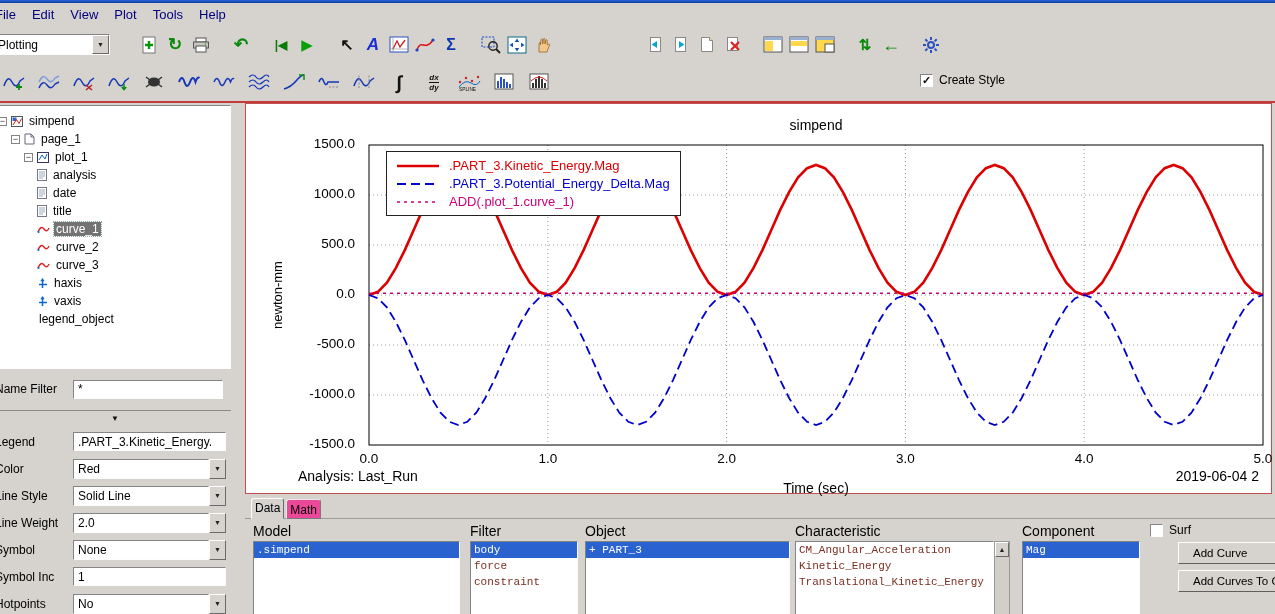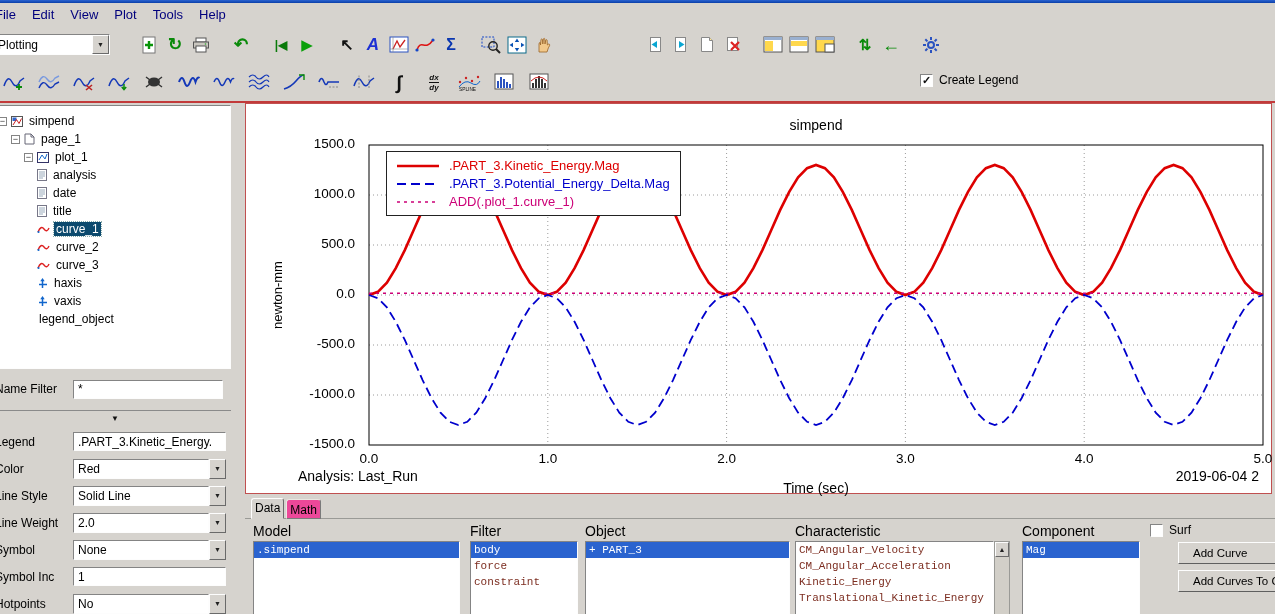--- a/index.html
+++ b/index.html
@@ -32,21 +32,21 @@
 .main{display:flex;height:507px}
 .left-panel{width:238px;flex:none;padding-top:2px}
 .tree{background:#fff;border:1px solid;border-color:#848484 #fdfdfd #fdfdfd #848484;height:264px;
   padding-top:6px;font-size:12px;overflow:hidden}
 .trow{display:flex;align-items:center;height:18px;white-space:nowrap;cursor:default}
 .expander{width:9px;height:9px;border:1px solid #848484;background:#fff;font-size:9px;line-height:7px;
   text-align:center;margin-right:4px;flex:none;color:#333}
 .expander::after{content:"−"}
 .ticon{margin-right:4px;display:inline-flex;flex:none}
 .tlabel{padding:0 2px}
-.tsel .tlabel{background:#0c4a6e;color:#fff;outline:1px dotted #8aa}
+.tsel .tlabel{background:#737373;color:#fff;outline:1px dotted #8aa}
 .filter-row{display:flex;align-items:center;margin-top:9px;height:22px}
 .plabel{width:80px;font-size:12px;padding-left:2px;flex:none}
 .tfield{width:150px;height:19px;border:1px solid;border-color:#848484 #fdfdfd #fdfdfd #848484;background:#fff;
   font:12px "Liberation Sans",sans-serif;padding:0 4px}
 .splitter{margin-top:10px;height:12px;border-top:1px solid #8a8a8a;position:relative}
 .splitter-arrow{position:absolute;left:118px;top:-4px;color:#111}
 .splitter-arrow::before{content:"▼";font-size:8px}
 .props{margin-top:6px}
 .prow{display:flex;align-items:center;height:27px}
 .pctl{width:153px;display:flex;height:20px}
@@ -371,21 +371,21 @@
               <rect x="9" y="3" width="2" height="12"></rect>
               <rect x="12" y="6" width="2" height="9"></rect>
               <rect x="15" y="10" width="2" height="5"></rect>
             </g>
             <path d="M2 8 Q10 0 18 8" fill="none" stroke="#c22" stroke-width="1"></path>
           </svg>
         </span>
       </div>
     <label class="create-curve">
       <span class="cb checked" id="create-curve-box"></span>
-      <span>Create Legend</span>
+      <span>Create Style</span>
     </label>
   </div>
 
   <div class="redline"></div>
 
   <div class="main">
     <div class="left-panel">
       <div class="tree" id="tree-box">
           <div class="trow" style="padding-left: 4px;">
             <span class="expander"></span>
@@ -634,21 +634,20 @@
           <div class="dcol col-object">
             <div class="dhead">Object</div>
             <div class="dlist" id="list-object">
                 <div class="ditem sel">+ PART_3</div>
               </div>
           </div>
           <div class="dcol col-char">
             <div class="dhead">Characteristic</div>
             <div class="charwrap">
               <div class="dlist" id="list-characteristic">
-                  <div class="ditem">CM_Angular_Velocity</div>
                   <div class="ditem">CM_Angular_Acceleration</div>
                   <div class="ditem">Kinetic_Energy</div>
                   <div class="ditem">Translational_Kinetic_Energy</div>
                 </div>
               <div class="vscroll">
                 <div class="varrow"></div>
                 <div class="vtrack"></div>
               </div>
             </div>
           </div>

